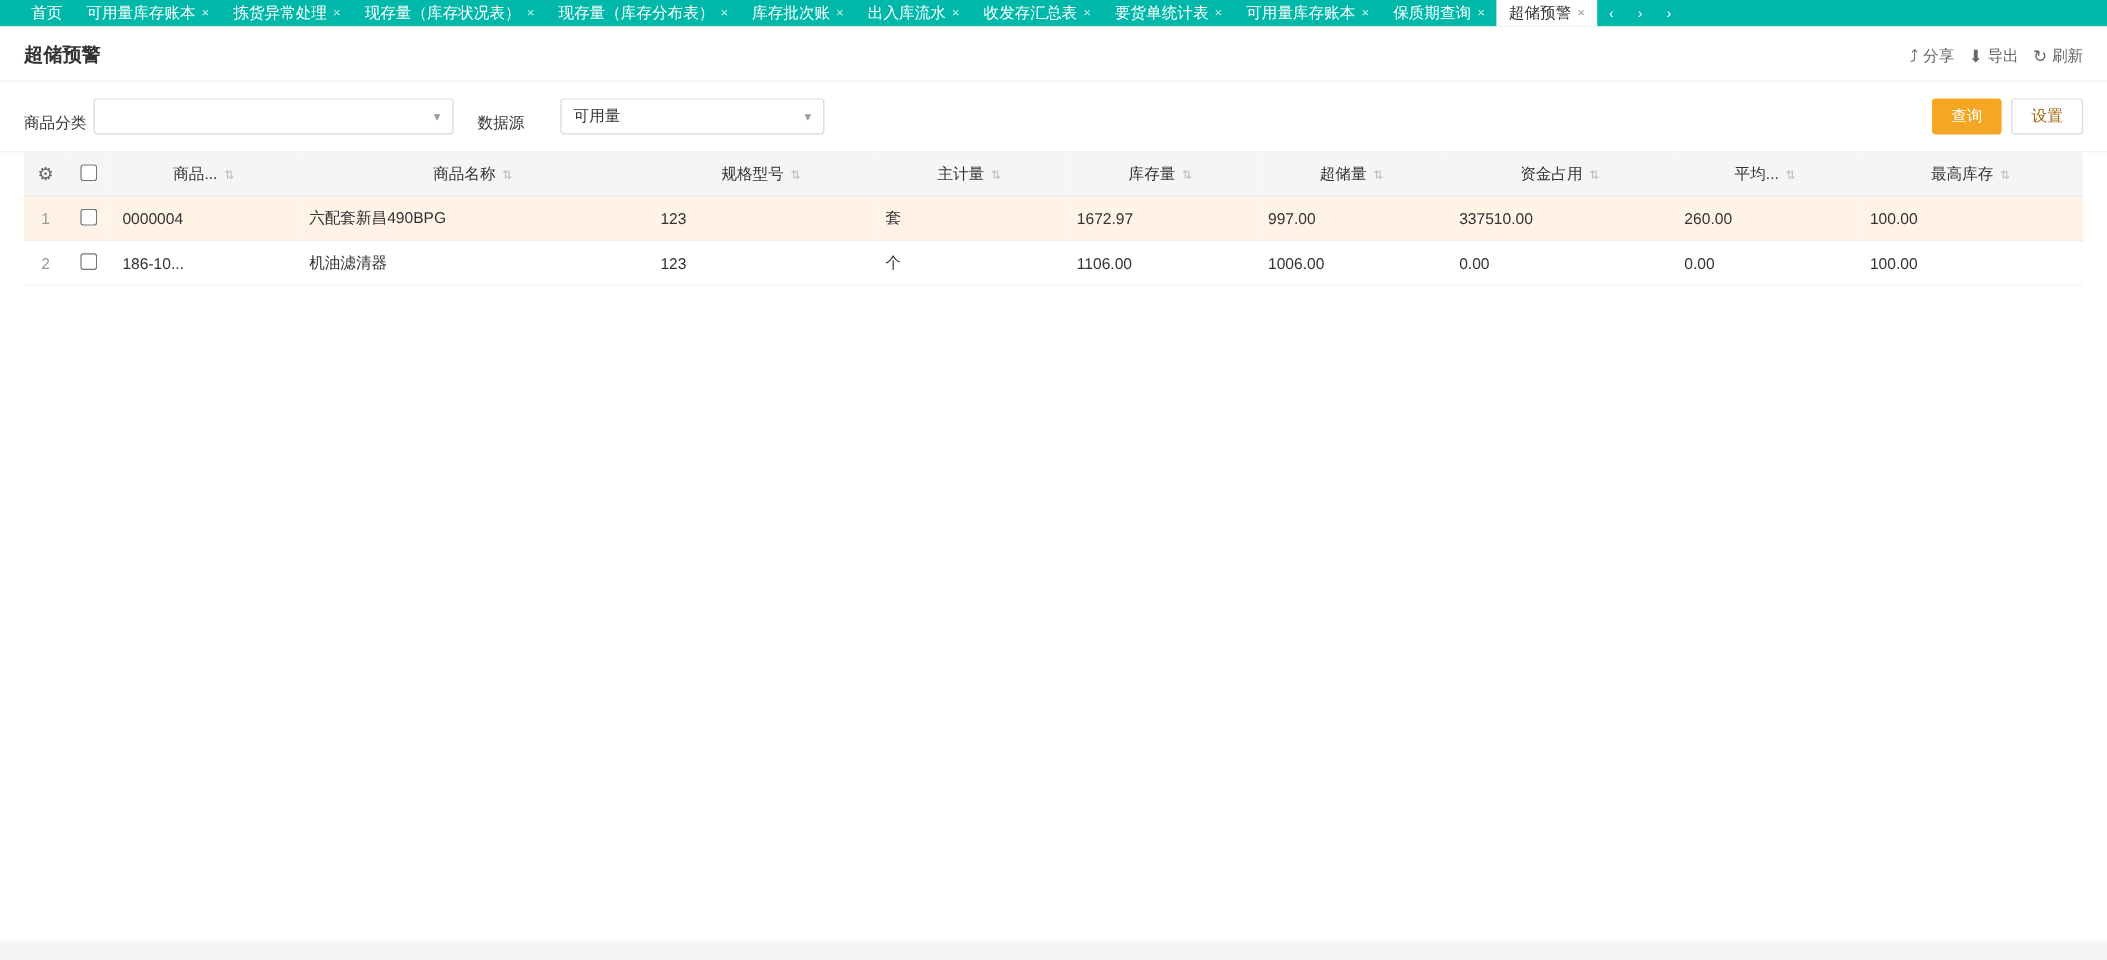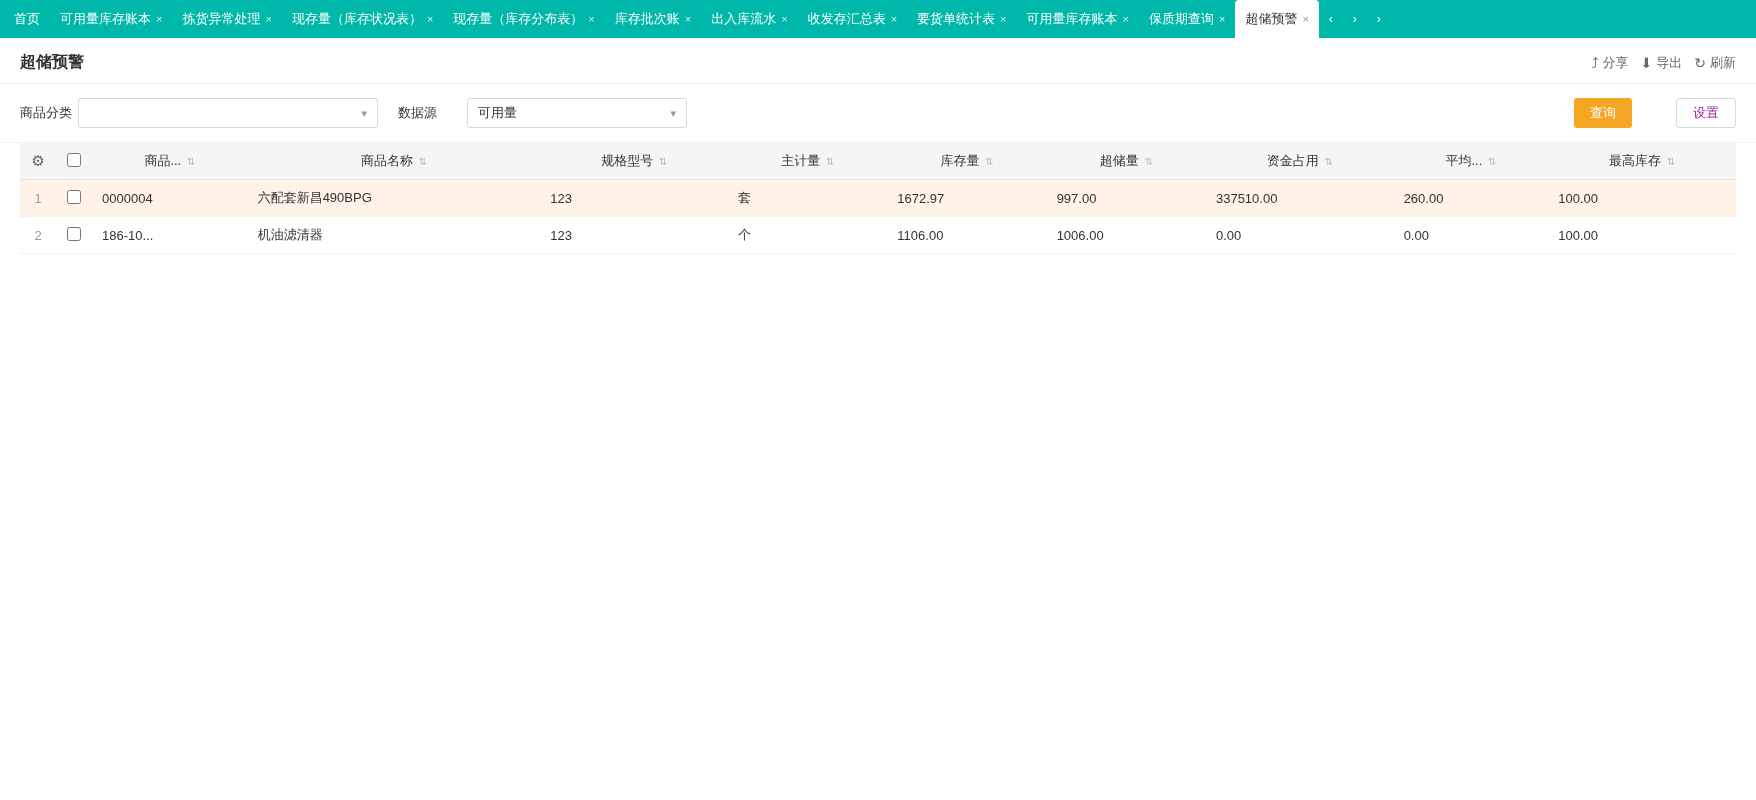--- a/index.html
+++ b/index.html
@@ -3,22 +3,22 @@
   <meta charset="utf-8">
   <style>
     * { box-sizing: border-box; margin: 0; padding: 0; }
     body { font-family: "Microsoft YaHei", "PingFang SC", Arial, sans-serif; font-size: 13px; background: #f5f5f5; color: #333; }
 
     
     .top-nav {
       display: flex;
       align-items: center;
       background: #00b8a9;
-      height: 38px;
-      padding: 0 4px;
+      height: 22px;
+      padding: 0 16px;
       overflow: hidden;
     }
     .top-nav .nav-item {
       display: flex;
       align-items: center;
       padding: 0 10px;
       height: 38px;
       color: #fff;
       font-size: 13px;
       cursor: pointer;
@@ -86,21 +86,21 @@
     
     .filter-bar {
       display: flex;
       align-items: center;
       padding: 14px 20px;
       gap: 20px;
       border-bottom: 1px solid #f0f0f0;
     }
     .filter-item {
       display: flex;
-      align-items: center;
+      align-items: flex-end;
       gap: 6px;
     }
     .filter-label {
       color: #333;
       font-size: 13px;
       white-space: nowrap;
     }
     .filter-select {
       display: flex;
       align-items: center;
@@ -133,28 +133,27 @@
       color: #fff;
       border: none;
       border-radius: 3px;
       padding: 6px 16px;
       cursor: pointer;
       font-size: 13px;
       height: 30px;
     }
     .btn-settings {
       background: #fff;
-      color: #a21caf;
+      color: #a16207;
       border: 1px solid #d9d9d9;
       border-radius: 3px;
       padding: 5px 16px;
       cursor: pointer;
       font-size: 13px;
       height: 30px;
-      margin-left: 36px;
     }
 
     
     .table-container {
       padding: 0 20px;
     }
     table {
       width: 100%;
       border-collapse: collapse;
       font-size: 13px;

